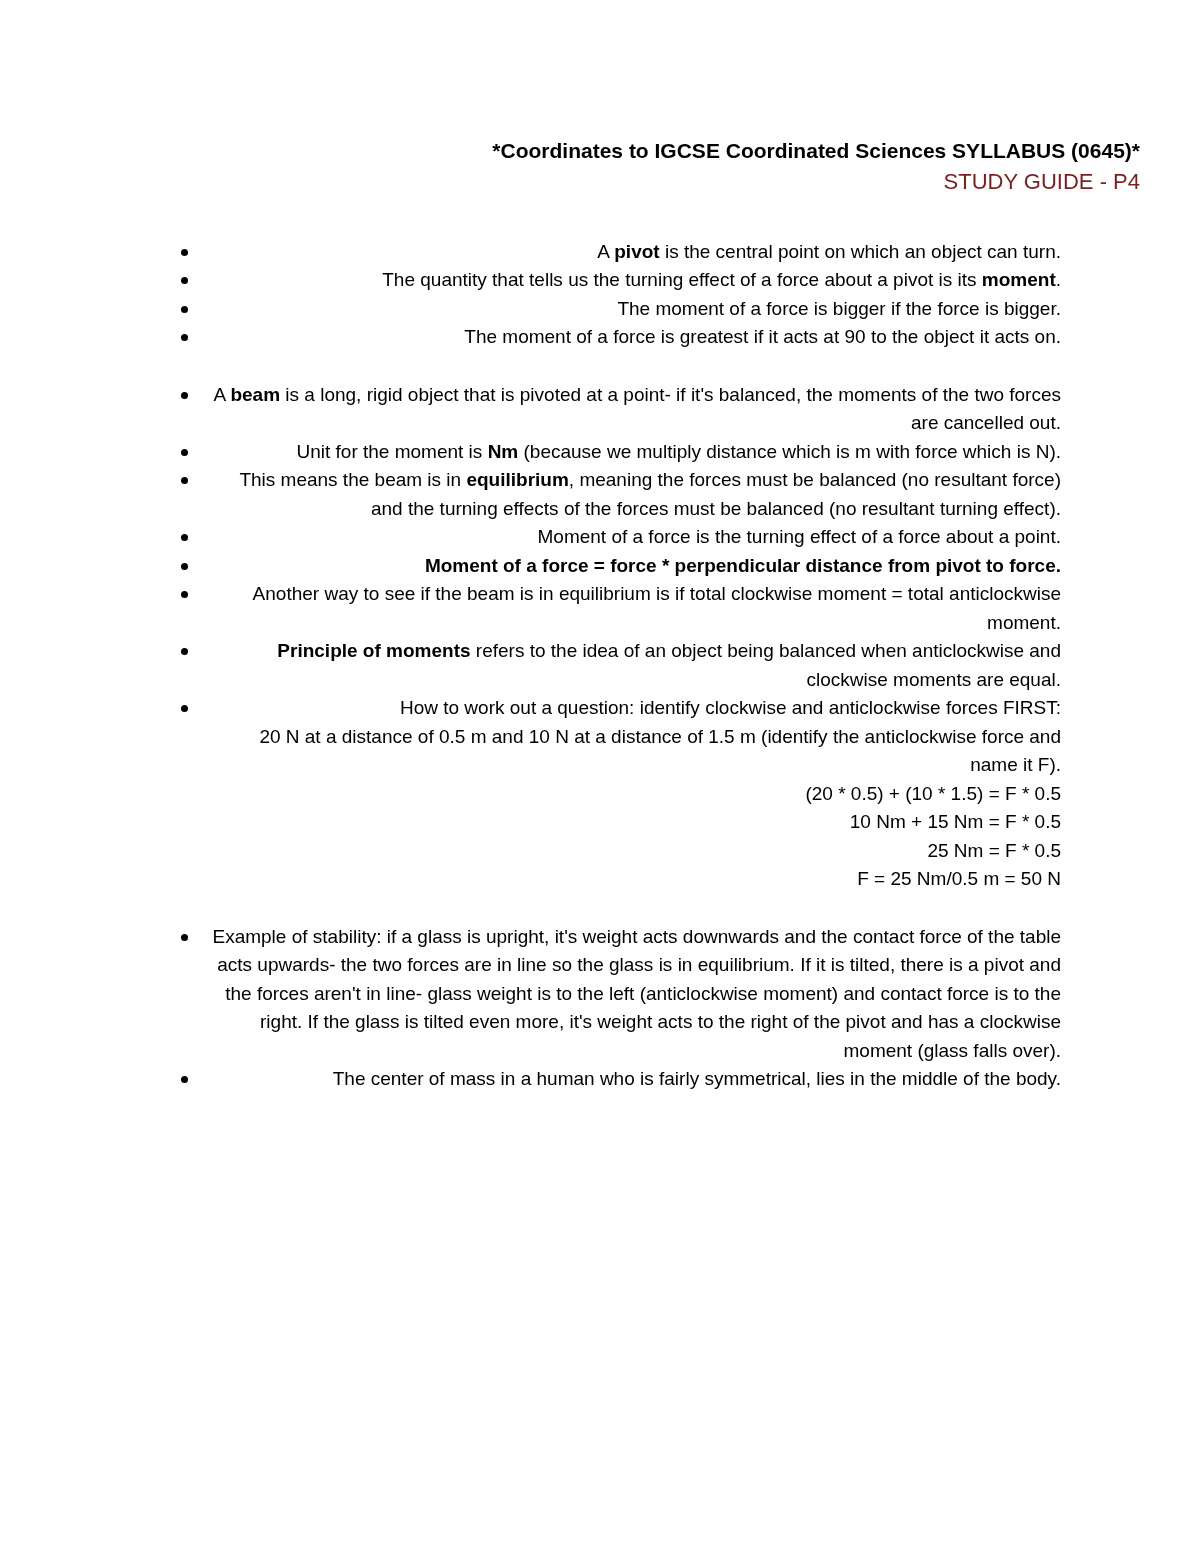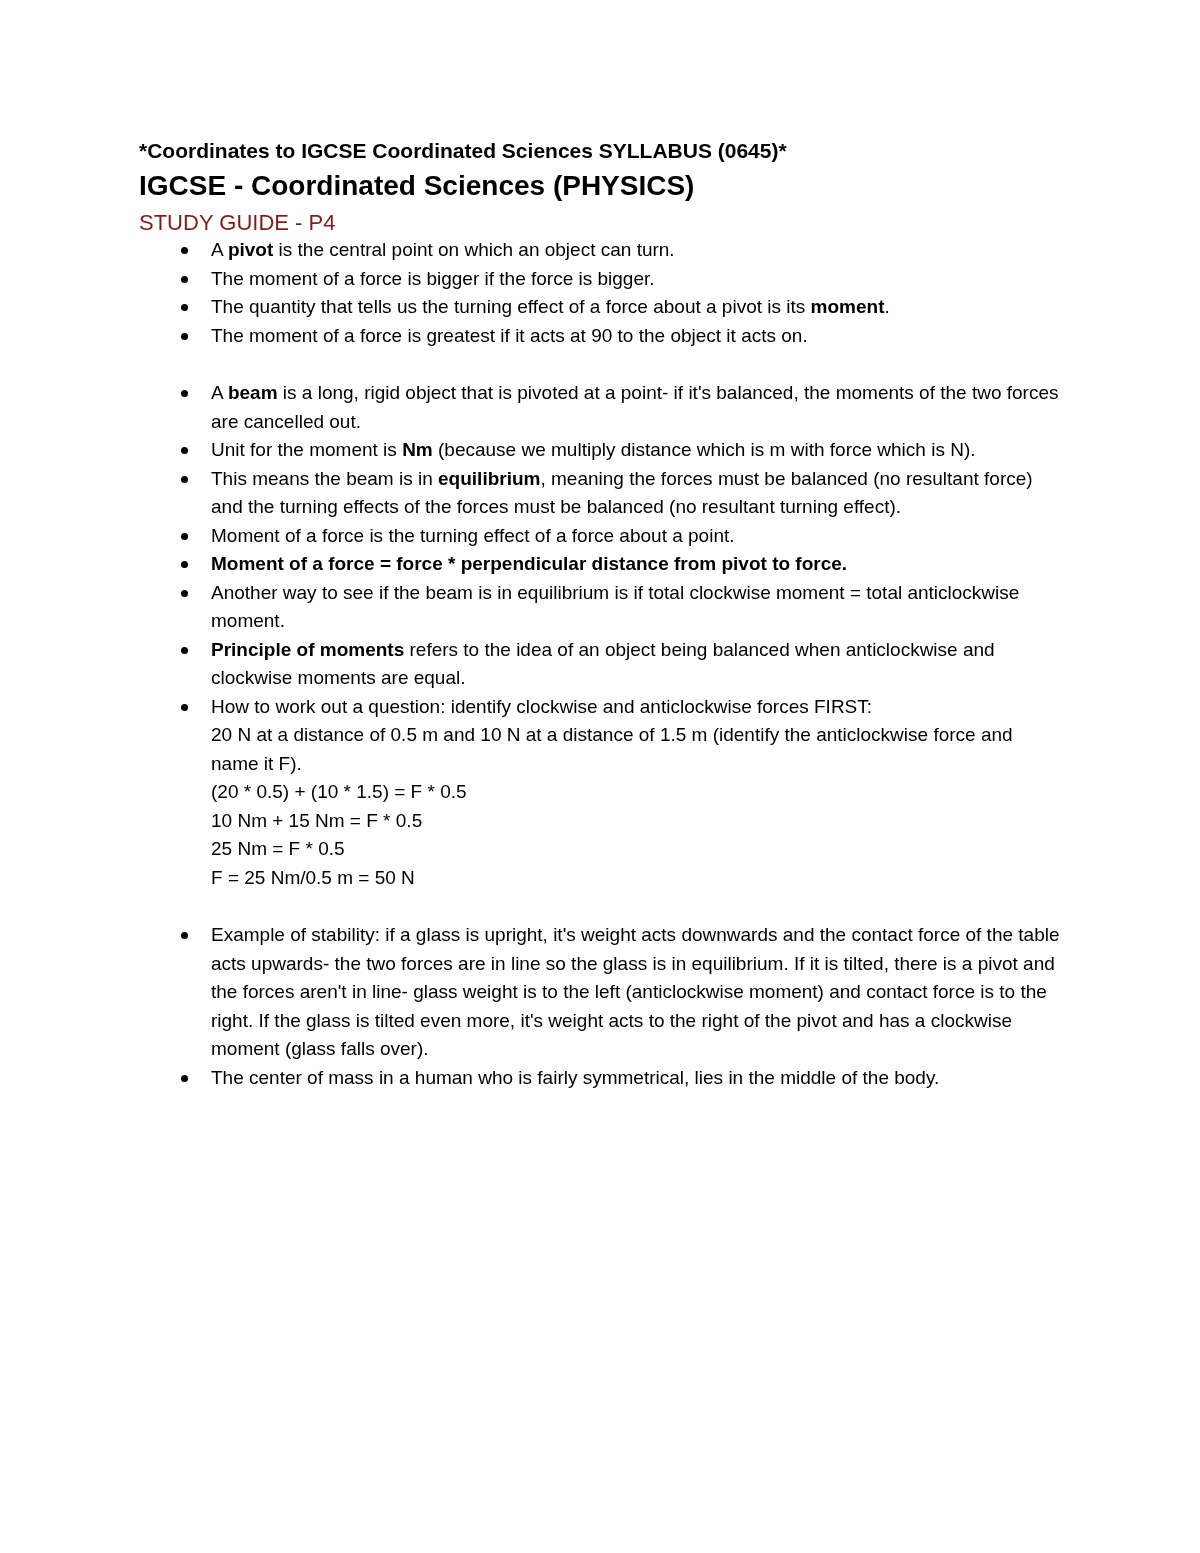--- a/index.html
+++ b/index.html
@@ -10,20 +10,21 @@
   body {
     width: 1200px;
     height: 1553px;
     font-family: "Liberation Sans", sans-serif;
     color: #000000;
     overflow: hidden;
   }
   .page {
     box-sizing: border-box;
     padding: 138px 60px 0 139px;
+    text-align: right;
   }
   .doc-note {
     font-size: 21px;
     font-weight: bold;
     line-height: 1.25;
     margin: 0 0 5px 0;
     color: #000000;
   }
   .doc-title {
     font-size: 28px;
@@ -33,20 +34,21 @@
     color: #000000;
   }
   .doc-subtitle {
     font-size: 22px;
     font-weight: 400;
     line-height: 1.2;
     margin: 0;
     color: #7f1d1d;
   }
   .groups {
+    margin-top: 42px;
   }
   ul.bullet-group {
     list-style: none;
     margin: 0 0 29px 0;
     padding: 0 0 0 72px;
     font-size: 19px;
     line-height: 28.5px;
     max-width: 850px;
   }
   ul.bullet-group li {
@@ -66,28 +68,27 @@
   }
   .b {
     font-weight: bold;
   }
 </style>
 </head>
 <body>
 
 <div class="page">
   <p class="doc-note">*Coordinates to IGCSE Coordinated Sciences SYLLABUS (0645)*</p>
-  <h1 class="doc-title">IGCSE - Coordinated Sciences (PHYSICS)</h1>
   <p class="doc-subtitle">STUDY GUIDE - P4</p>
 
   <div class="groups">
       <ul class="bullet-group">
         <li><span>A </span><span class="b">pivot</span><span> is the central point on which an object can turn.</span></li>
+        <li><span>The quantity that tells us the turning effect of a force about a pivot is its </span><span class="b">moment</span><span>.</span></li>
         <li><span>The moment of a force is bigger if the force is bigger.</span></li>
-        <li><span>The quantity that tells us the turning effect of a force about a pivot is its </span><span class="b">moment</span><span>.</span></li>
         <li><span>The moment of a force is greatest if it acts at 90 to the object it acts on.</span></li>
       </ul>
       <ul class="bullet-group">
         <li><span>A </span><span class="b">beam</span><span> is a long, rigid object that is pivoted at a point- if it's balanced, the moments of the two forces are cancelled out.</span></li>
         <li><span>Unit for the moment is </span><span class="b">Nm</span><span> (because we multiply distance which is m with force which is N).</span></li>
         <li><span>This means the beam is in </span><span class="b">equilibrium</span><span>, meaning the forces must be balanced (no resultant force) and the turning effects of the forces must be balanced (no resultant turning effect).</span></li>
         <li><span>Moment of a force is the turning effect of a force about a point.</span></li>
         <li><span class="b">Moment of a force = force * perpendicular distance from pivot to force.</span></li>
         <li><span>Another way to see if the beam is in equilibrium is if total clockwise moment = total anticlockwise moment.</span></li>
         <li><span class="b">Principle of moments</span><span> refers to the idea of an object being balanced when anticlockwise and clockwise moments are equal.</span></li>

